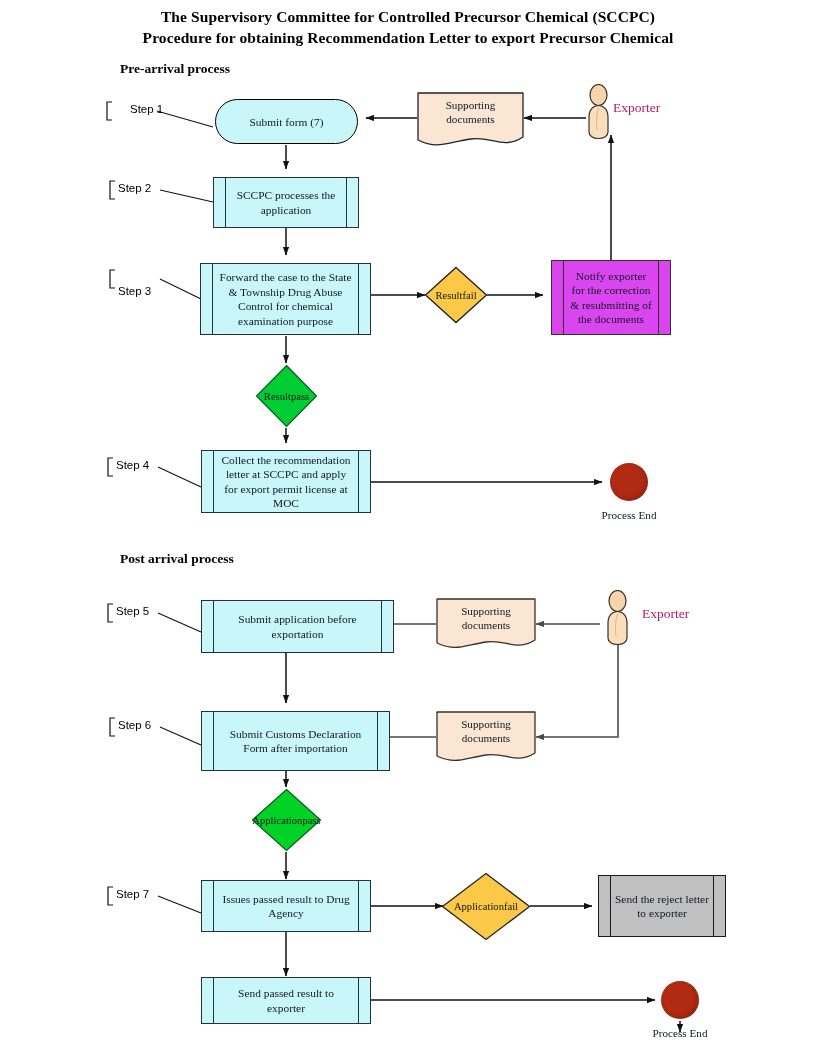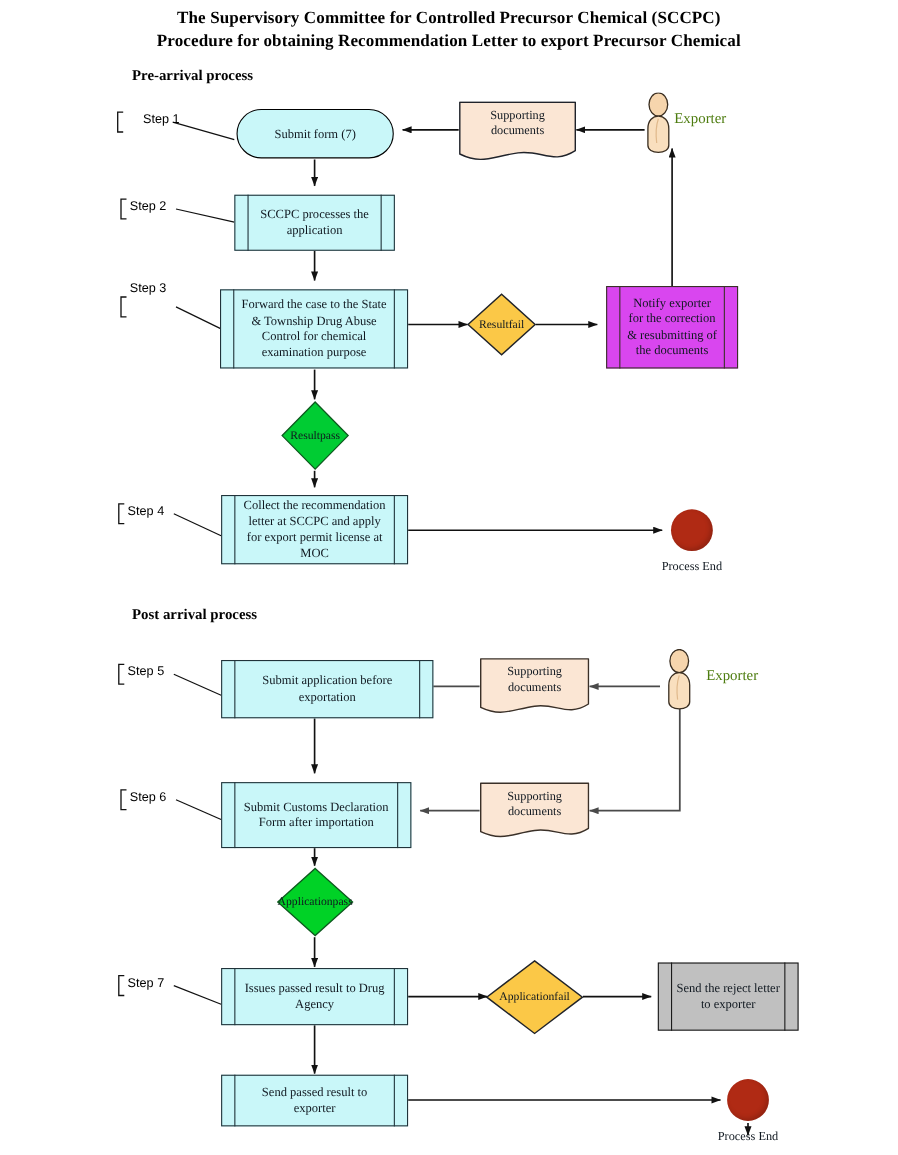--- a/index.html
+++ b/index.html
@@ -139,21 +139,21 @@
 
   
   .actor { position: absolute; }
   .actor svg { display: block; }
   .actor-name {
     position: absolute;
     left: 30px;
     top: 16px;
     font-family: "Liberation Serif", serif;
     font-size: 13.5px;
-    color: #4d7c0f;
+    color: #be185d;
     white-space: nowrap;
   }
 
   
   .endnode { position: absolute; }
   .endnode .circle {
     width: 38px; height: 38px;
     border-radius: 50%;
     background: #b02a14;
     box-shadow: inset -2px -2px 5px rgba(0,0,0,.18);
@@ -259,21 +259,21 @@
 <div class="title">
   <span>The Supervisory Committee for Controlled Precursor Chemical (SCCPC)</span>
   <span class="l2">Procedure for obtaining Recommendation Letter to export Precursor Chemical</span>
 </div>
 
 <div class="section-head" style="left:120px; top:61px;">Pre-arrival process</div>
 <div class="section-head" style="left:120px; top:551px;">Post arrival process</div>
 
 <div class="step-label" style="left:125px; top:103px;">Step 1</div>
 <div class="step-label" style="left:113px; top:182px;">Step 2</div>
-<div class="step-label" style="left:113px; top:256px;">Step 3</div>
+<div class="step-label" style="left:113px; top:285px;">Step 3</div>
 <div class="step-label" style="left:111px; top:459px;">Step 4</div>
 <div class="step-label" style="left:111px; top:605px;">Step 5</div>
 <div class="step-label" style="left:113px; top:719px;">Step 6</div>
 <div class="step-label" style="left:111px; top:888px;">Step 7</div>
 
 <div class="stadium" style="left:215px; top:99px; width:143px; height:45px;">
   <span>Submit form (7)</span>
 </div>
 
 <div class="docshape" style="left:417px; top:92px; width:107px; height:58px;">
@@ -352,21 +352,21 @@
 
 <div class="actor" style="left:602px; top:590px;">
   <svg width="34" height="56" viewBox="0 0 34 56" xmlns="http://www.w3.org/2000/svg">
     <ellipse cx="15.5" cy="11" rx="8.5" ry="10.5" fill="#f6d5ad" stroke="#3b2f22" stroke-width="1.2"></ellipse>
     <path d="M6,33 C6,25.5 10.5,21.5 15.5,21.5 C20.5,21.5 25,25.5 25,33 L25,48 C25,52 21,54.5 15.5,54.5 C10,54.5 6,52 6,48 Z" fill="#f9dfbe" stroke="#3b2f22" stroke-width="1.2"></path>
     <path d="M15.5,24 C13.5,30 13,38 14,46" fill="none" stroke="#e0b98c" stroke-width="1.1"></path>
   </svg>
   <div class="actor-name" style="left:40px;">Exporter</div>
 </div>
 
-<div class="pbox cyan" style="left:201px; top:711px; width:173px; height:60px;">
+<div class="pbox cyan" style="left:201px; top:711px; width:189px; height:60px;">
   <span class="txt">Submit Customs Declaration Form after importation</span>
 </div>
 
 <div class="docshape" style="left:436px; top:711px; width:100px; height:54px;">
   <svg width="100" height="54" viewBox="0 0 100 54" xmlns="http://www.w3.org/2000/svg">
     <path d="M1,1 L99,1 L99,42 C80,54 70,41 50,44 C29,47 20,54 1,45 Z" fill="#fbe6d4" stroke="#3a3028" stroke-width="1.3" stroke-linejoin="round"></path>
   </svg>
   <div class="dlabel">
     <span>Supporting</span><br>
     <span>documents</span>

